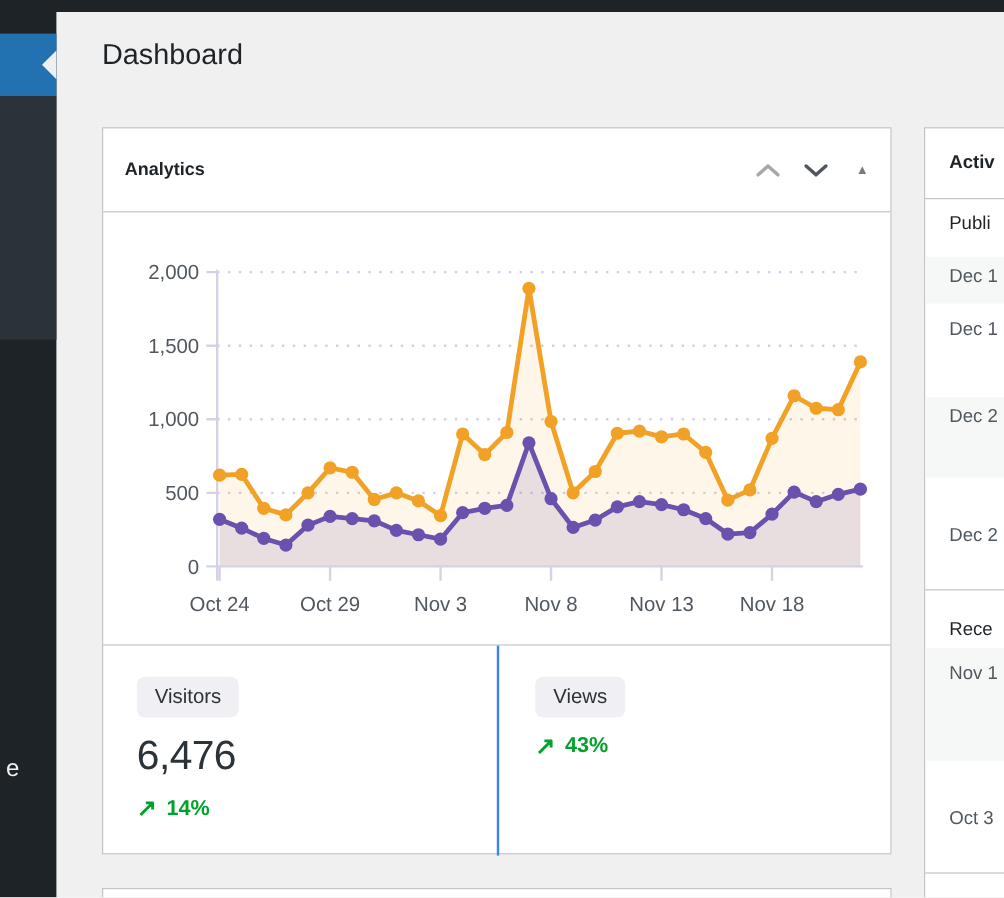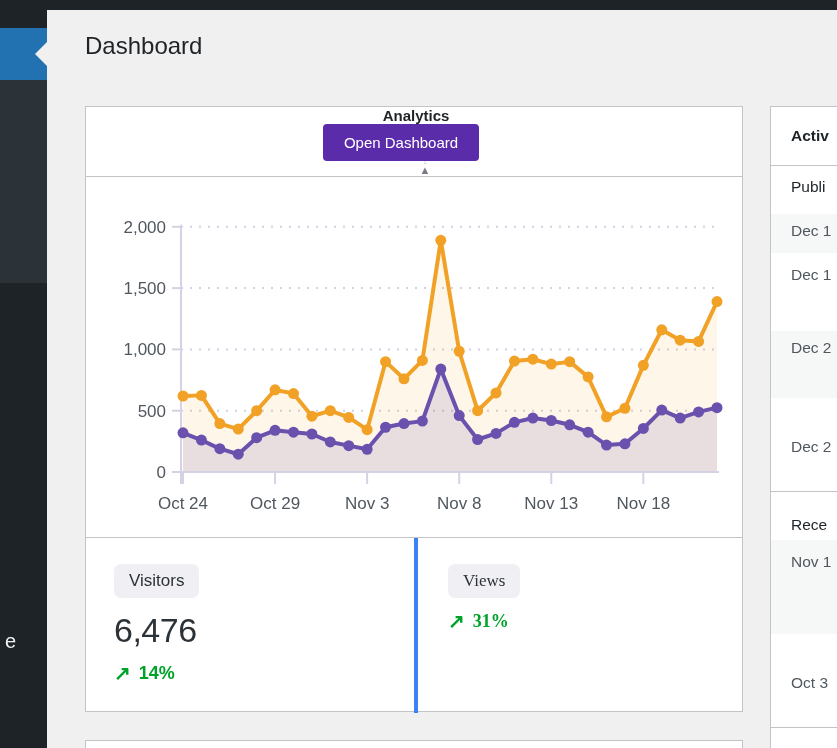--- a/index.html
+++ b/index.html
@@ -22,38 +22,38 @@
 
   
   .card{position:absolute;background:#fff;border:1px solid #c3c4c7;}
   .analytics-card{left:85px;top:106px;width:658px;height:606px;}
   .activity-card{left:770px;top:106px;width:260px;height:700px;}
   .bottom-card{left:85px;top:740px;width:658px;height:30px;}
 
   
   .an-header{position:absolute;left:0;top:0;width:100%;height:70px;
       border-bottom:1px solid #c3c4c7;display:flex;align-items:center;
-      padding:0 14px 0 18px;flex-direction:column;}
+      padding:0 14px 0 18px;}
   .an-title{font-size:15px;font-weight:700;color:#1d2327;}
   .an-spacer{flex:1;}
   .btn-purple{background:#5b2caa;color:#fff;border:none;border-radius:4px;
       font-family:"Liberation Sans",sans-serif;font-size:15px;padding:10px 21px;
       margin-right:30px;cursor:pointer;}
   .chev{width:22px;height:14px;margin-left:18px;cursor:pointer;}
   .tri{font-size:11px;color:#787c82;margin-left:22px;margin-right:4px;cursor:pointer;}
 
   
   #chart-svg{position:absolute;left:0;top:70px;}
   #chart-svg text{font-family:"Liberation Sans",sans-serif;font-size:17px;fill:#50575e;}
 
   
   .stats-row{position:absolute;left:0;top:430px;width:100%;height:176px;
       border-top:1px solid #c3c4c7;display:flex;}
   .stat-half{width:328px;height:100%;padding:26px 0 0 28px;}
-  .stat-half.right{border-left:4px solid #3b82f6;padding-left:30px;flex:1;font-family:Liberation Serif, serif;}
+  .stat-half.right{border-left:2px solid #3b82f6;padding-left:30px;flex:1;}
   .stat-chip{display:inline-block;background:#f0eff4;border-radius:7px;
       padding:7px 15px;font-size:17px;color:#2c3338;text-align:right;}
   .stat-value{margin-top:13px;font-size:34px;color:#2c3338;letter-spacing:-.5px;}
   .stat-trend{margin-top:11px;color:#00a32a;font-weight:700;font-size:18px;display:flex;align-items:center;}
   .stat-trend .arrow{font-size:20px;margin-right:8px;font-weight:700;}
 
   
   .act-header{position:absolute;left:0;top:0;width:100%;height:59px;
       border-bottom:1px solid #c3c4c7;display:flex;align-items:center;padding-left:20px;
       font-size:15.5px;font-weight:700;color:#1d2327;}
@@ -78,21 +78,20 @@
     <div class="side-sub"></div>
     <div class="side-tail">e</div>
   </div>
 
   <div class="page-title">Dashboard</div>
 
   <div class="card analytics-card">
     <div class="an-header">
       <span class="an-title">Analytics</span>
       <span class="an-spacer"></span>
-      <button class="btn-purple" style="background: rgb(91, 44, 170);">Open Dashboard</button>
       <svg class="chev" viewBox="0 0 24 14">
         <path d="M3 11 L12 3 L21 11" fill="none" stroke="#a5a9ad" stroke-width="3.2" stroke-linecap="round" stroke-linejoin="round"></path>
       </svg>
       <svg class="chev" viewBox="0 0 24 14">
         <path d="M3 3 L12 11 L21 3" fill="none" stroke="#50575e" stroke-width="3.2" stroke-linecap="round" stroke-linejoin="round"></path>
       </svg>
       <span class="tri">▲</span>
     </div>
 
     <svg id="chart-svg" width="656" height="360" viewBox="0 0 656 360">
@@ -196,21 +195,21 @@
         <div class="stat-value">6,476</div>
         <div class="stat-trend" style="color: rgb(0, 163, 42);">
           <span class="arrow">↗</span>
           <span>14%</span>
         </div>
       </div>
       <div class="stat-half right">
         <span class="stat-chip">Views</span>
         <div class="stat-trend" style="color: rgb(0, 163, 42);">
           <span class="arrow">↗</span>
-          <span>31%</span>
+          <span>43%</span>
         </div>
       </div>
     </div>
   </div>
 
   <div class="card activity-card">
     <div class="act-header">Activ</div>
     <div id="activity-rows">
         <div class="act-block act-heading" style="top: 59px; height: 48px; padding-top: 12px;">Publi</div>
         <div class="act-block act-row shaded" style="top: 107px; height: 39px; padding-top: 8px;">Dec 1</div>

